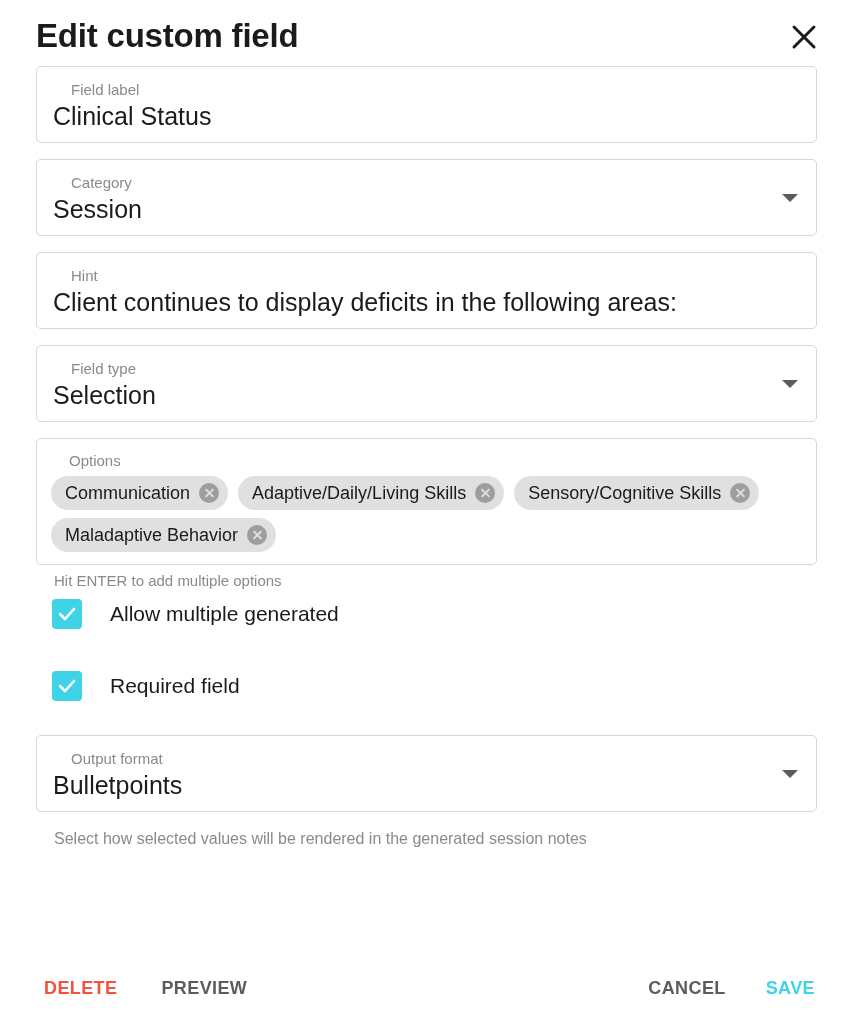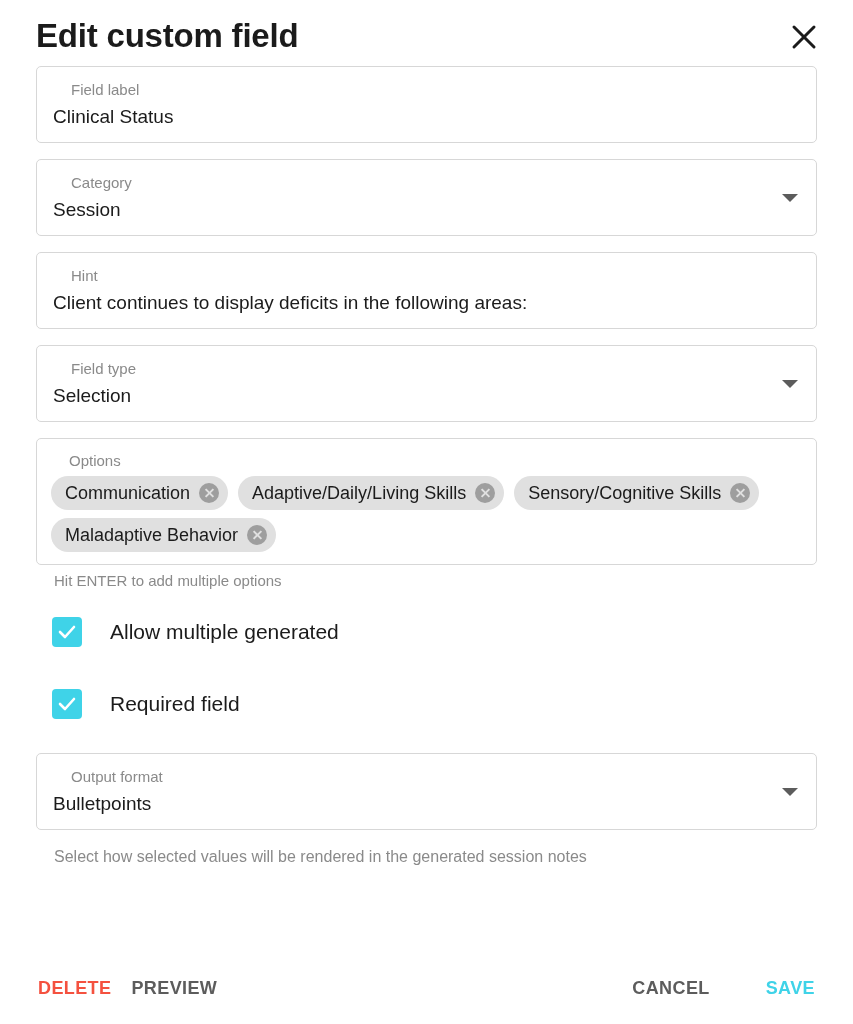--- a/index.html
+++ b/index.html
@@ -60,21 +60,21 @@
     background: #fff;
   }
   .field-label {
     font-size: 15px;
     color: #8a8a8a;
     line-height: 20px;
     margin-bottom: 3px;
     margin-left: 18px;
   }
   .field-value {
-    font-size: 19px;
+    font-size: 25px;
     color: #1b1b1b;
     line-height: 27px;
   }
   .select-field { padding-right: 48px; }
   .caret {
     position: absolute;
     right: 18px;
     top: 50%;
     transform: translateY(-50%);
     width: 0;
@@ -125,21 +125,20 @@
     height: 2px;
     background: #e0e0e0;
   }
   .chip-remove::before { transform: rotate(45deg); }
   .chip-remove::after  { transform: rotate(-45deg); }
   .helper-text {
     font-size: 15px;
     color: #8a8a8a;
     line-height: 20px;
     padding-left: 18px;
-    margin-bottom: 18px;
   }
   
   .checkbox-row {
     display: flex;
     align-items: center;
     height: 46px;
     margin-bottom: 26px;
     padding-left: 16px;
   }
   .checkbox {
@@ -171,22 +170,22 @@
   .footer {
     position: absolute;
     left: 0;
     right: 0;
     bottom: 0;
     height: 72px;
     display: flex;
     align-items: center;
     padding: 0 36px;
   }
-  .footer-left { display: flex; align-items: center; gap: 16px; }
-  .footer-right { display: flex; align-items: flex-end; gap: 52px; margin-left: auto; }
+  .footer-left { display: flex; align-items: center; gap: 40px; margin-left: 6px; }
+  .footer-right { display: flex; align-items: flex-end; gap: 36px; margin-left: auto; }
   .text-btn {
     background: transparent;
     border: none;
     font-family: "Liberation Sans", sans-serif;
     font-size: 18px;
     font-weight: bold;
     letter-spacing: 0.4px;
     cursor: pointer;
     padding: 6px 2px;
   }

